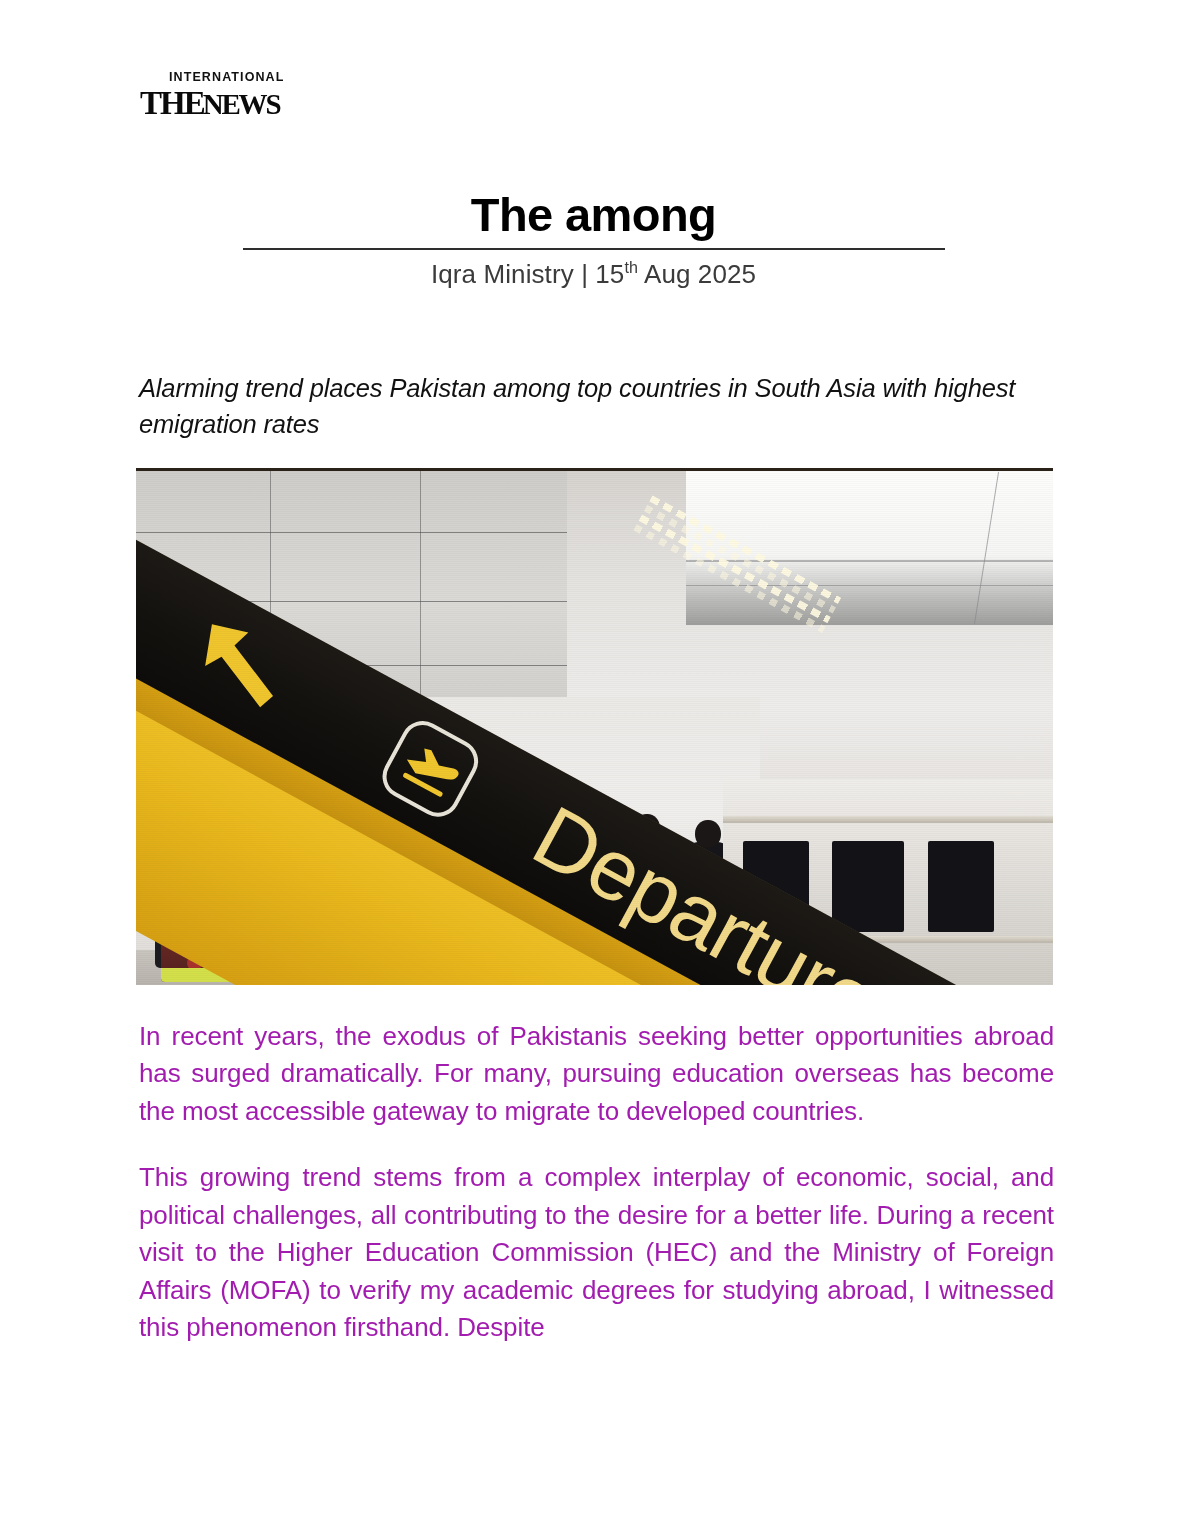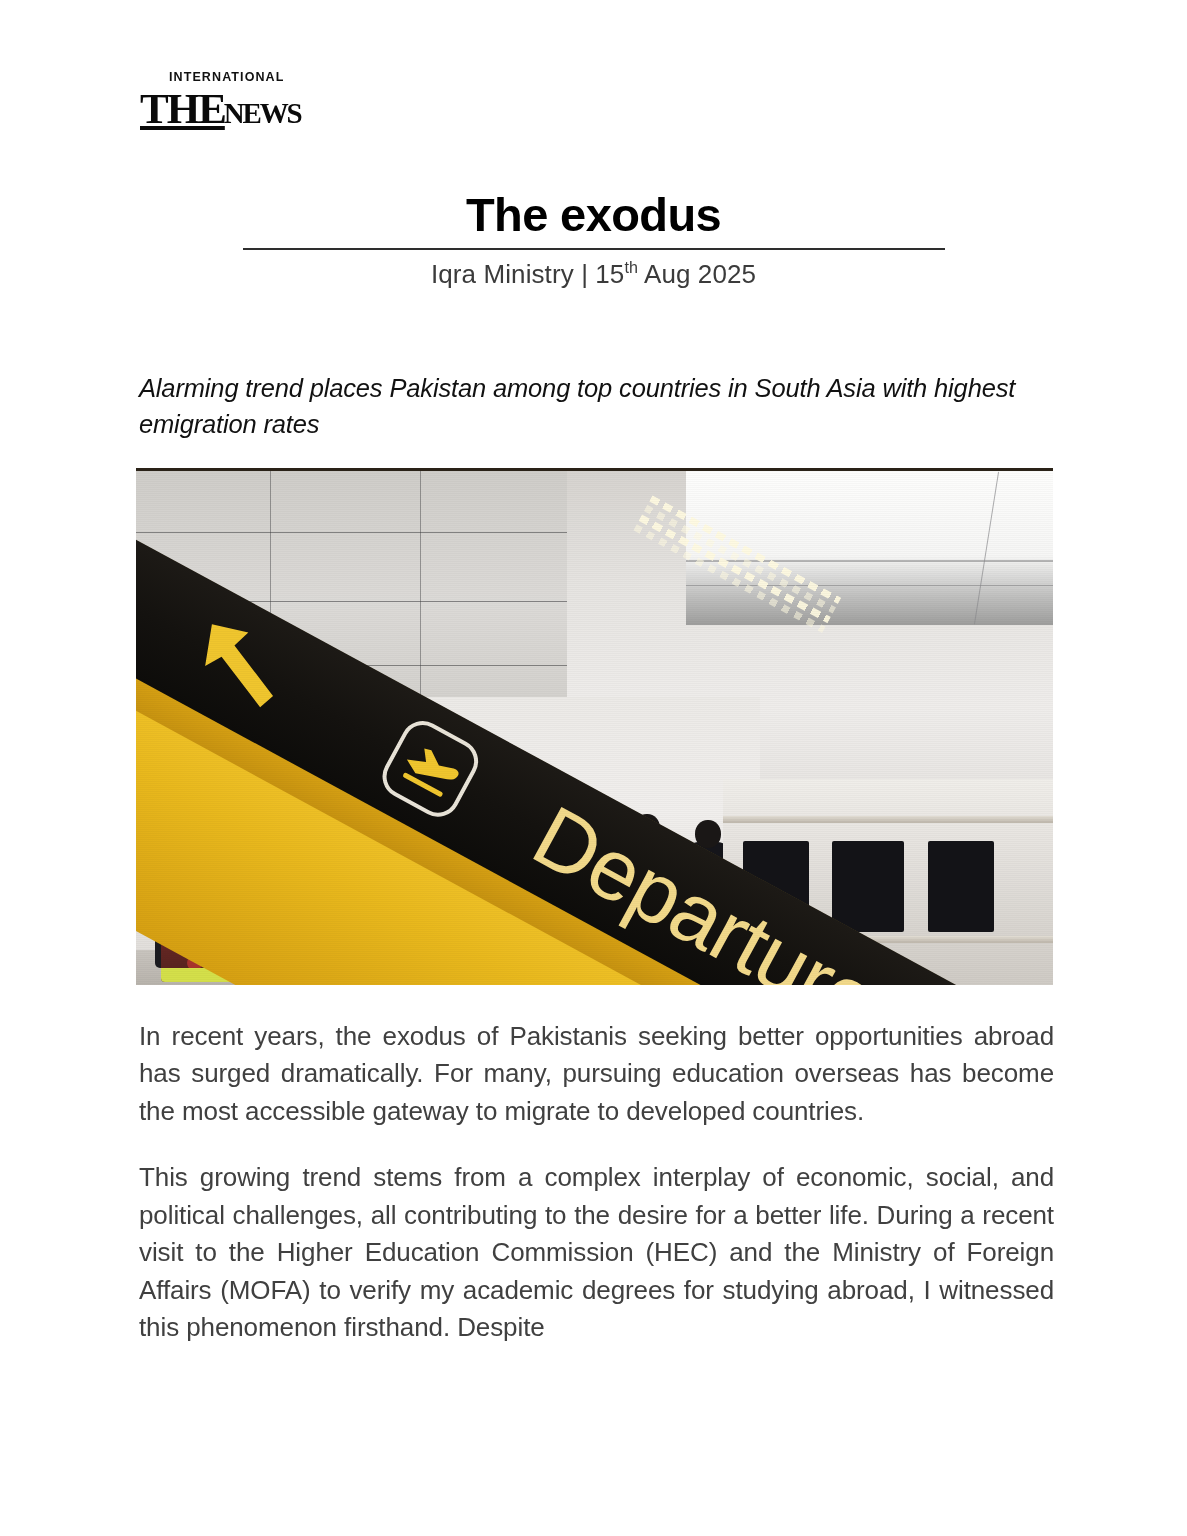--- a/index.html
+++ b/index.html
@@ -45,23 +45,22 @@
     font-weight: bold;
     font-size: 39px;
     line-height: 1;
     color: #0a0a0a;
     letter-spacing: -1.2px;
     margin-top: 3px;
     display: flex;
     align-items: baseline;
   }
   .mast-the {
-    font-size: 43px;
+    font-size: 33px;
     letter-spacing: -2px;
-    text-decoration: underline;
   }
   .mast-news {
     font-size: 29px;
     letter-spacing: -2.2px;
     margin-left: -1px;
     font-family: Liberation Serif, serif;
   }
 
   
   .title {
@@ -414,42 +413,42 @@
   
   .body-copy {
     position: absolute;
     left: 139px;
     top: 1005px;
     width: 915px;
   }
   .para {
     font-size: 26px;
     line-height: 1.44;
-    color: #404040;
+    color: #a21caf;
     text-align: justify;
     text-justify: inter-word;
     margin: 0 0 29px 0;
     letter-spacing: -0.1px;
   }
   .para:last-child { margin-bottom: 0; }
 </style>
 </head>
 <body>
 
 <div class="page">
 
   <div class="masthead">
     <div class="masthead-kicker">INTERNATIONAL</div>
     <div class="masthead-main">
       <span class="mast-the">THE</span>
       <span class="mast-news">NEWS</span>
     </div>
   </div>
 
-  <h1 class="title">The exodus</h1>
+  <h1 class="title">The among</h1>
 
   <div class="title-rule"></div>
 
   <div class="byline">
     <span>Iqra Ministry</span>
     <span>|</span>
     <span>15</span><sup>th</sup><span> Aug 2025</span>
   </div>
 
   <div class="subtitle">Alarming trend places Pakistan among top countries in South Asia with highest emigration rates</div>

